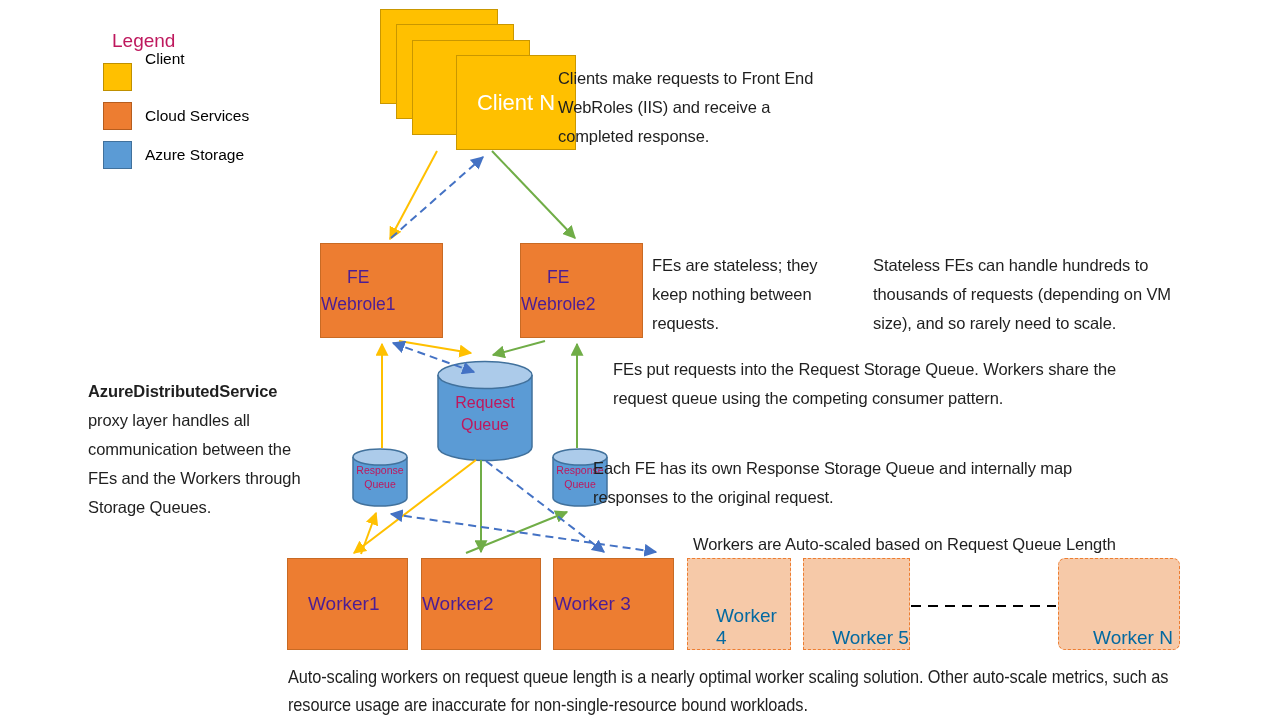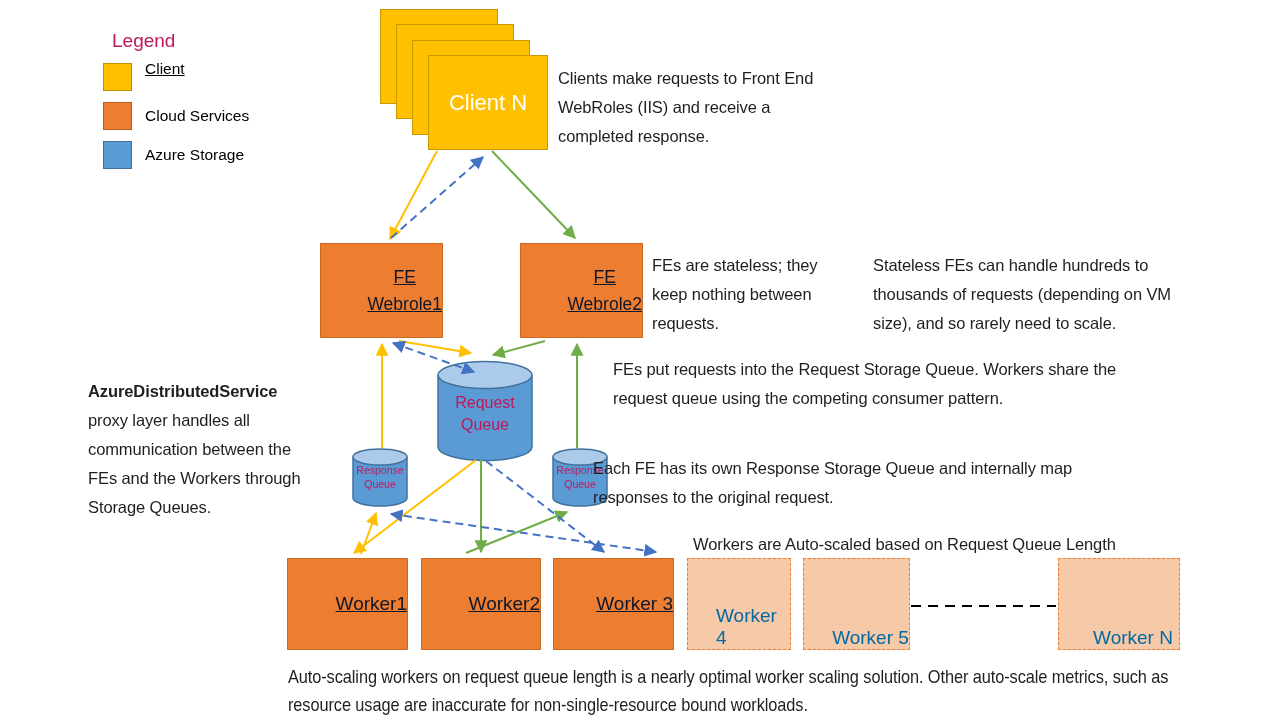--- a/index.html
+++ b/index.html
@@ -9,44 +9,44 @@
   
   .legend-title{font-size:19px;color:#be185d;}
   .legend-label{font-size:15.5px;color:#000;}
   .swatch{width:29px;height:28px;border:1px solid rgba(0,0,0,.35);box-sizing:border-box;}
   .sw-client{background:#FFC000;border-color:#BF9000;}
   .sw-cloud{background:#ED7D31;border-color:#B65D1E;}
   .sw-storage{background:#5B9BD5;border-color:#41719C;}
   
   .goldbox{background:#FFC000;border:1.5px solid #C99700;box-sizing:border-box;}
   .orangebox{background:#ED7D31;border:1.5px solid #C86A24;box-sizing:border-box;
-             display:flex;align-items:center;justify-content:flex-end;color:#0f172a;text-decoration:underline;}
+             display:flex;align-items:center;justify-content:flex-start;color:#4c1d95;}
   .lightbox{background:#F6C9A8;border:1.5px dashed #ED7D31;box-sizing:border-box;
             display:flex;align-items:flex-end;justify-content:center;color:#0369a1;padding-left:28px;}
-  .client-front{display:flex;align-items:center;justify-content:center;color:#fff;font-size:22px;}
+  .client-front{display:flex;align-items:center;justify-content:center;color:#fff;font-size:22px;margin-left:28px;}
   .fe-label{font-size:17.5px;line-height:1.5;text-align:center;white-space:pre-line;}
   .worker-label{font-size:19px;}
   
   .cyl-label{color:#be185d;text-align:center;white-space:pre-line;}
   .rq-label{font-size:16px;line-height:1.35;}
   .resq-label{font-size:10.5px;line-height:1.3;}
   
   .note{font-size:16.5px;line-height:29px;letter-spacing:-0.1px;color:#1f1f1f;}
   .note b{font-weight:bold;}
   .condensed{transform:scaleX(0.86);transform-origin:left top;font-size:19px;line-height:28px;width:1040px;}
   svg{position:absolute;left:0;top:0;pointer-events:none;}
 </style>
 </head>
 <body>
 
 <div class="stage">
 
   <div class="abs legend-title" style="left:112px;top:30px;">Legend</div>
   <div class="abs swatch sw-client" style="left:103px;top:63px;"></div>
-  <div class="abs legend-label" style="left:145px;top:60px;text-decoration:underline;">Client</div>
+  <div class="abs legend-label" style="left:145px;top:50px;">Client</div>
   <div class="abs swatch sw-cloud" style="left:103px;top:102px;"></div>
   <div class="abs legend-label" style="left:145px;top:107px;">Cloud Services</div>
   <div class="abs swatch sw-storage" style="left:103px;top:141px;"></div>
   <div class="abs legend-label" style="left:145px;top:146px;">Azure Storage</div>
 
   <div class="abs goldbox" style="left:380px;top:9px;width:118px;height:95px;"></div>
   <div class="abs goldbox" style="left:396px;top:24px;width:118px;height:95px;"></div>
   <div class="abs goldbox" style="left:412px;top:40px;width:118px;height:95px;"></div>
   <div class="abs goldbox client-front" style="left:428px;top:55px;width:120px;height:95px;">
     <span>Client N</span>
@@ -69,21 +69,21 @@
   </div>
   <div class="abs orangebox" style="left:553px;top:558px;width:121px;height:92px;">
     <span class="worker-label">Worker 3</span>
   </div>
   <div class="abs lightbox" style="left:687px;top:558px;width:104px;height:92px;">
     <span class="worker-label">Worker 4</span>
   </div>
   <div class="abs lightbox" style="left:803px;top:558px;width:107px;height:92px;">
     <span class="worker-label">Worker 5</span>
   </div>
-  <div class="abs lightbox" style="left:1058px;top:558px;width:122px;height:92px;">
+  <div class="abs lightbox" style="left:1058px;top:558px;width:122px;height:92px;border-radius:7px;">
     <span class="worker-label">Worker N</span>
   </div>
 
   <svg width="1280" height="720" viewBox="0 0 1280 720">
     <defs>
       <marker id="m-y" viewBox="0 0 10 10" refX="9" refY="5" markerWidth="6.5" markerHeight="6.5" orient="auto-start-reverse">
         <path d="M0,0 L10,5 L0,10 Z" fill="#FFC000"></path>
       </marker>
       <marker id="m-g" viewBox="0 0 10 10" refX="9" refY="5" markerWidth="6.5" markerHeight="6.5" orient="auto-start-reverse">
         <path d="M0,0 L10,5 L0,10 Z" fill="#70AD47"></path>

